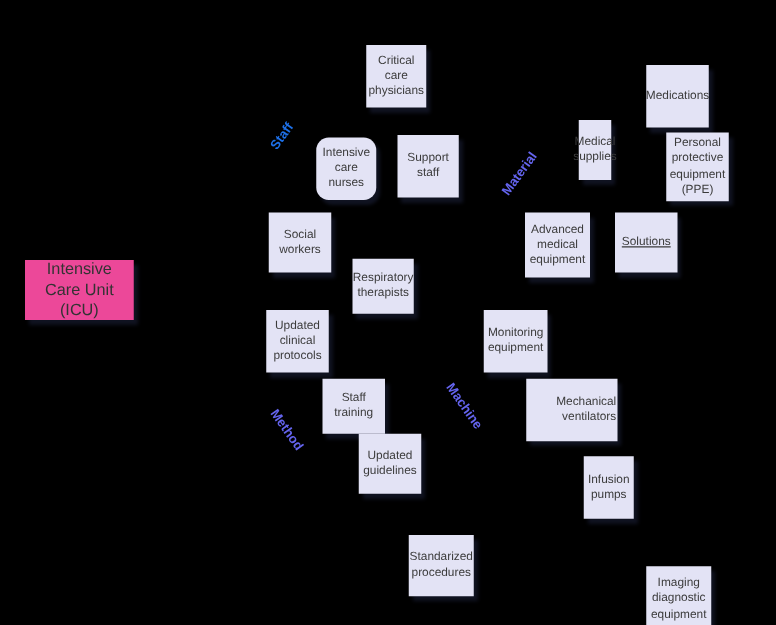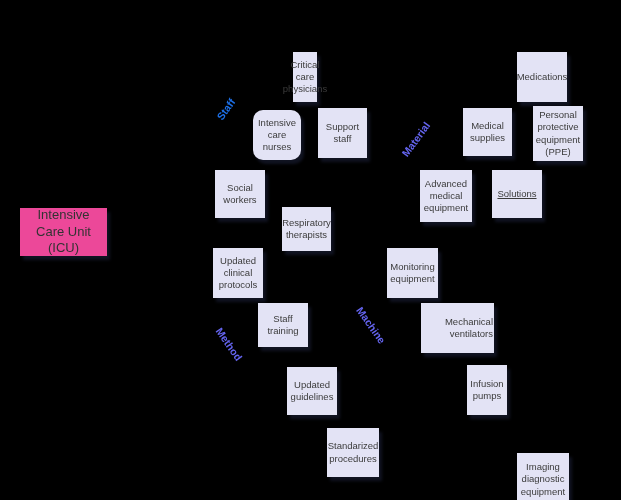--- a/index.html
+++ b/index.html
@@ -53,32 +53,32 @@
 
 <div class="canvas">
 
   <div class="node root" style="left:20px; top:208px; width:87px; height:48px;">Intensive Care Unit (ICU)</div>
 
   <div class="cat-label rot-up cat-staff" style="left:203px; top:104px; width:46px;">Staff</div>
   <div class="cat-label rot-up cat-purple" style="left:393px; top:134px; width:46px;">Material</div>
   <div class="cat-label rot-down cat-purple" style="left:206px; top:339px; width:46px;">Method</div>
   <div class="cat-label rot-down cat-purple" style="left:348px; top:320px; width:46px;">Machine</div>
 
-  <div class="node" style="left:293px; top:52px; width:24px; height:50px;text-align:center;">Critical care physicians</div>
+  <div class="node" style="left:293px; top:36px; width:48px; height:50px;text-align:center;">Critical care physicians</div>
   <div class="node" style="left:517px; top:52px; width:50px; height:50px;">Medications</div>
   <div class="node" style="left:253px; top:110px; width:48px; height:50px;border-radius:10px;">Intensive care nurses</div>
   <div class="node" style="left:318px; top:108px; width:49px; height:50px;">Support staff</div>
-  <div class="node" style="left:463px; top:108px; width:49px; height:48px;">Medical supplies</div>
+  <div class="node" style="left:463px; top:96px; width:26px; height:48px;">Medical supplies</div>
   <div class="node" style="left:533px; top:106px; width:50px; height:55px;">Personal protective equipment (PPE)</div>
   <div class="node" style="left:215px; top:170px; width:50px; height:48px;">Social workers</div>
   <div class="node" style="left:282px; top:168px; width:49px; height:44px;margin-top:39px;">Respiratory therapists</div>
   <div class="node" style="left:420px; top:170px; width:52px; height:52px;">Advanced medical equipment</div>
   <div class="node" style="left:492px; top:170px; width:50px; height:48px;text-decoration:underline;">Solutions</div>
   <div class="node" style="left:213px; top:248px; width:50px; height:50px;">Updated clinical protocols</div>
   <div class="node" style="left:387px; top:248px; width:51px; height:50px;">Monitoring equipment</div>
   <div class="node" style="left:258px; top:303px; width:50px; height:44px;">Staff training</div>
   <div class="node" style="left:421px; top:303px; width:73px; height:50px;text-align:right;">Mechanical ventilators</div>
-  <div class="node" style="left:287px; top:367px; width:50px; height:48px;">Updated guidelines</div>
+  <div class="node" style="left:287px; top:347px; width:50px; height:48px;">Updated guidelines</div>
   <div class="node" style="left:467px; top:365px; width:40px; height:50px;">Infusion pumps</div>
   <div class="node" style="left:327px; top:428px; width:52px; height:49px;">Standarized procedures</div>
   <div class="node" style="left:517px; top:453px; width:52px; height:53px;">Imaging diagnostic equipment</div>
 
 </div>
 
 </body></html>

